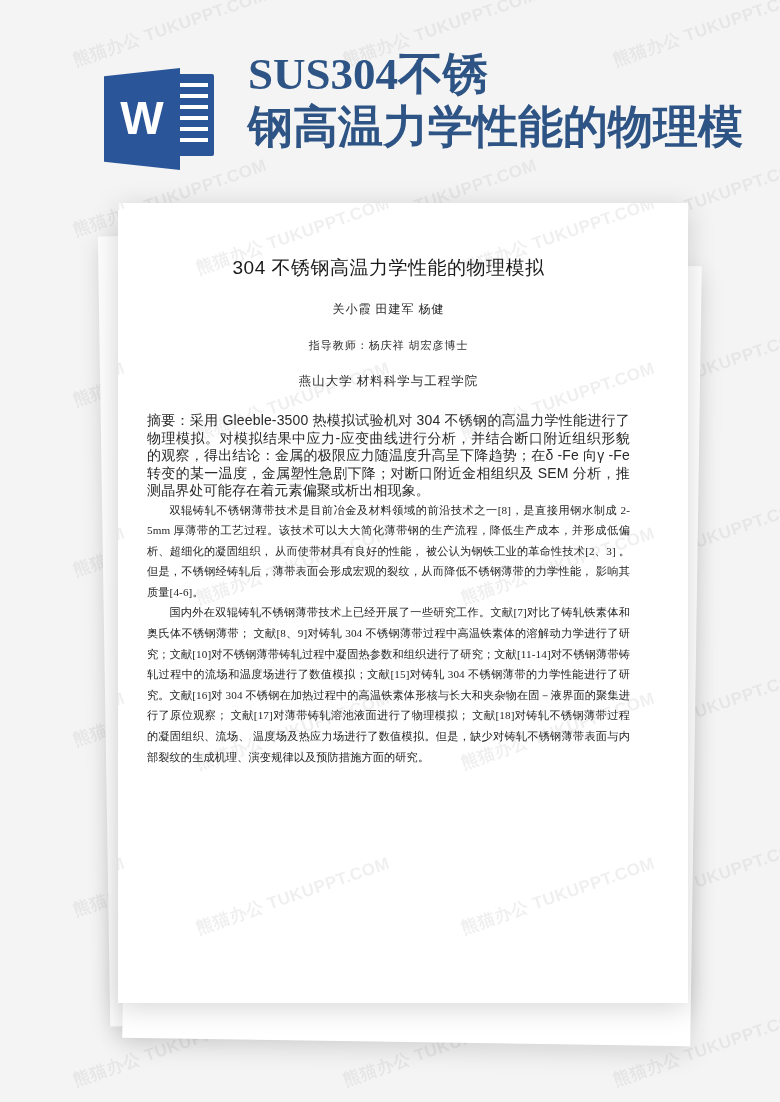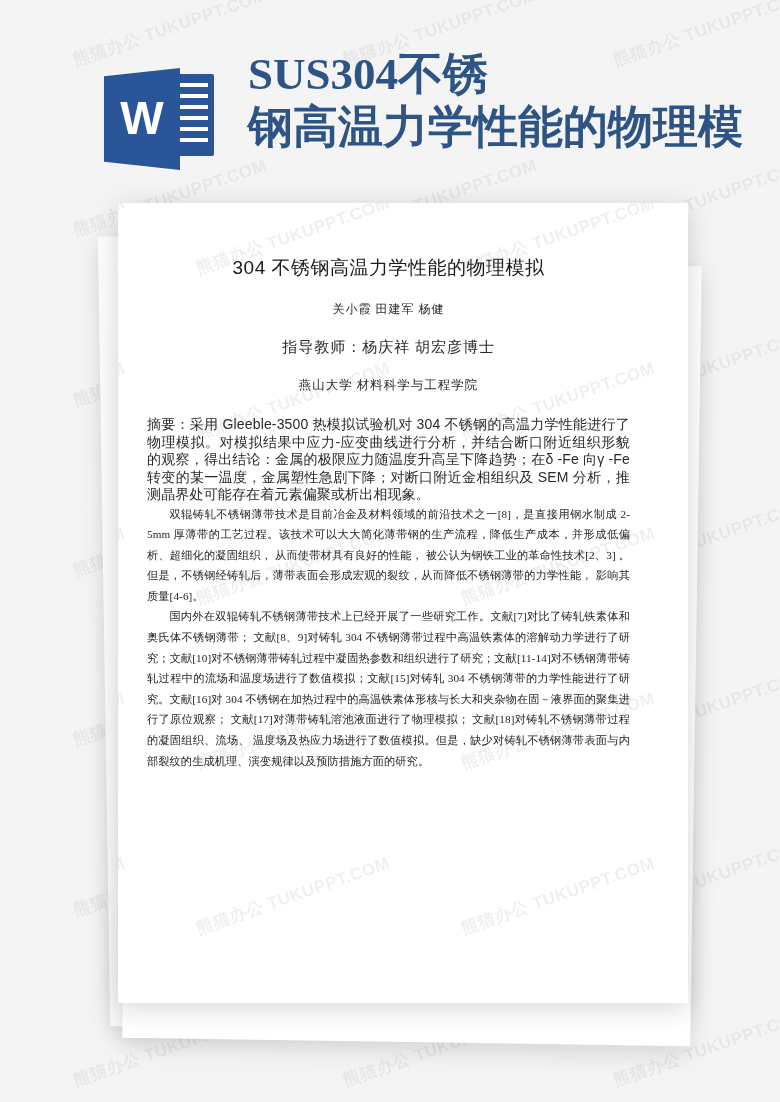--- a/index.html
+++ b/index.html
@@ -135,21 +135,21 @@
     text-align: center;
     font-size: 12px;
     color: #2b2b2b;
     font-family: "Liberation Serif", serif;
     letter-spacing: 1px;
     margin-bottom: 20px;
   }
 
   .doc-advisor {
     text-align: center;
-    font-size: 15px;
+    font-size: 11px;
     color: #2b2b2b;
     font-family: "Liberation Serif", serif;
     letter-spacing: 1px;
     margin-bottom: 20px;
   }
 
   .doc-institute {
     text-align: center;
     font-size: 12.5px;
     color: #2b2b2b;

